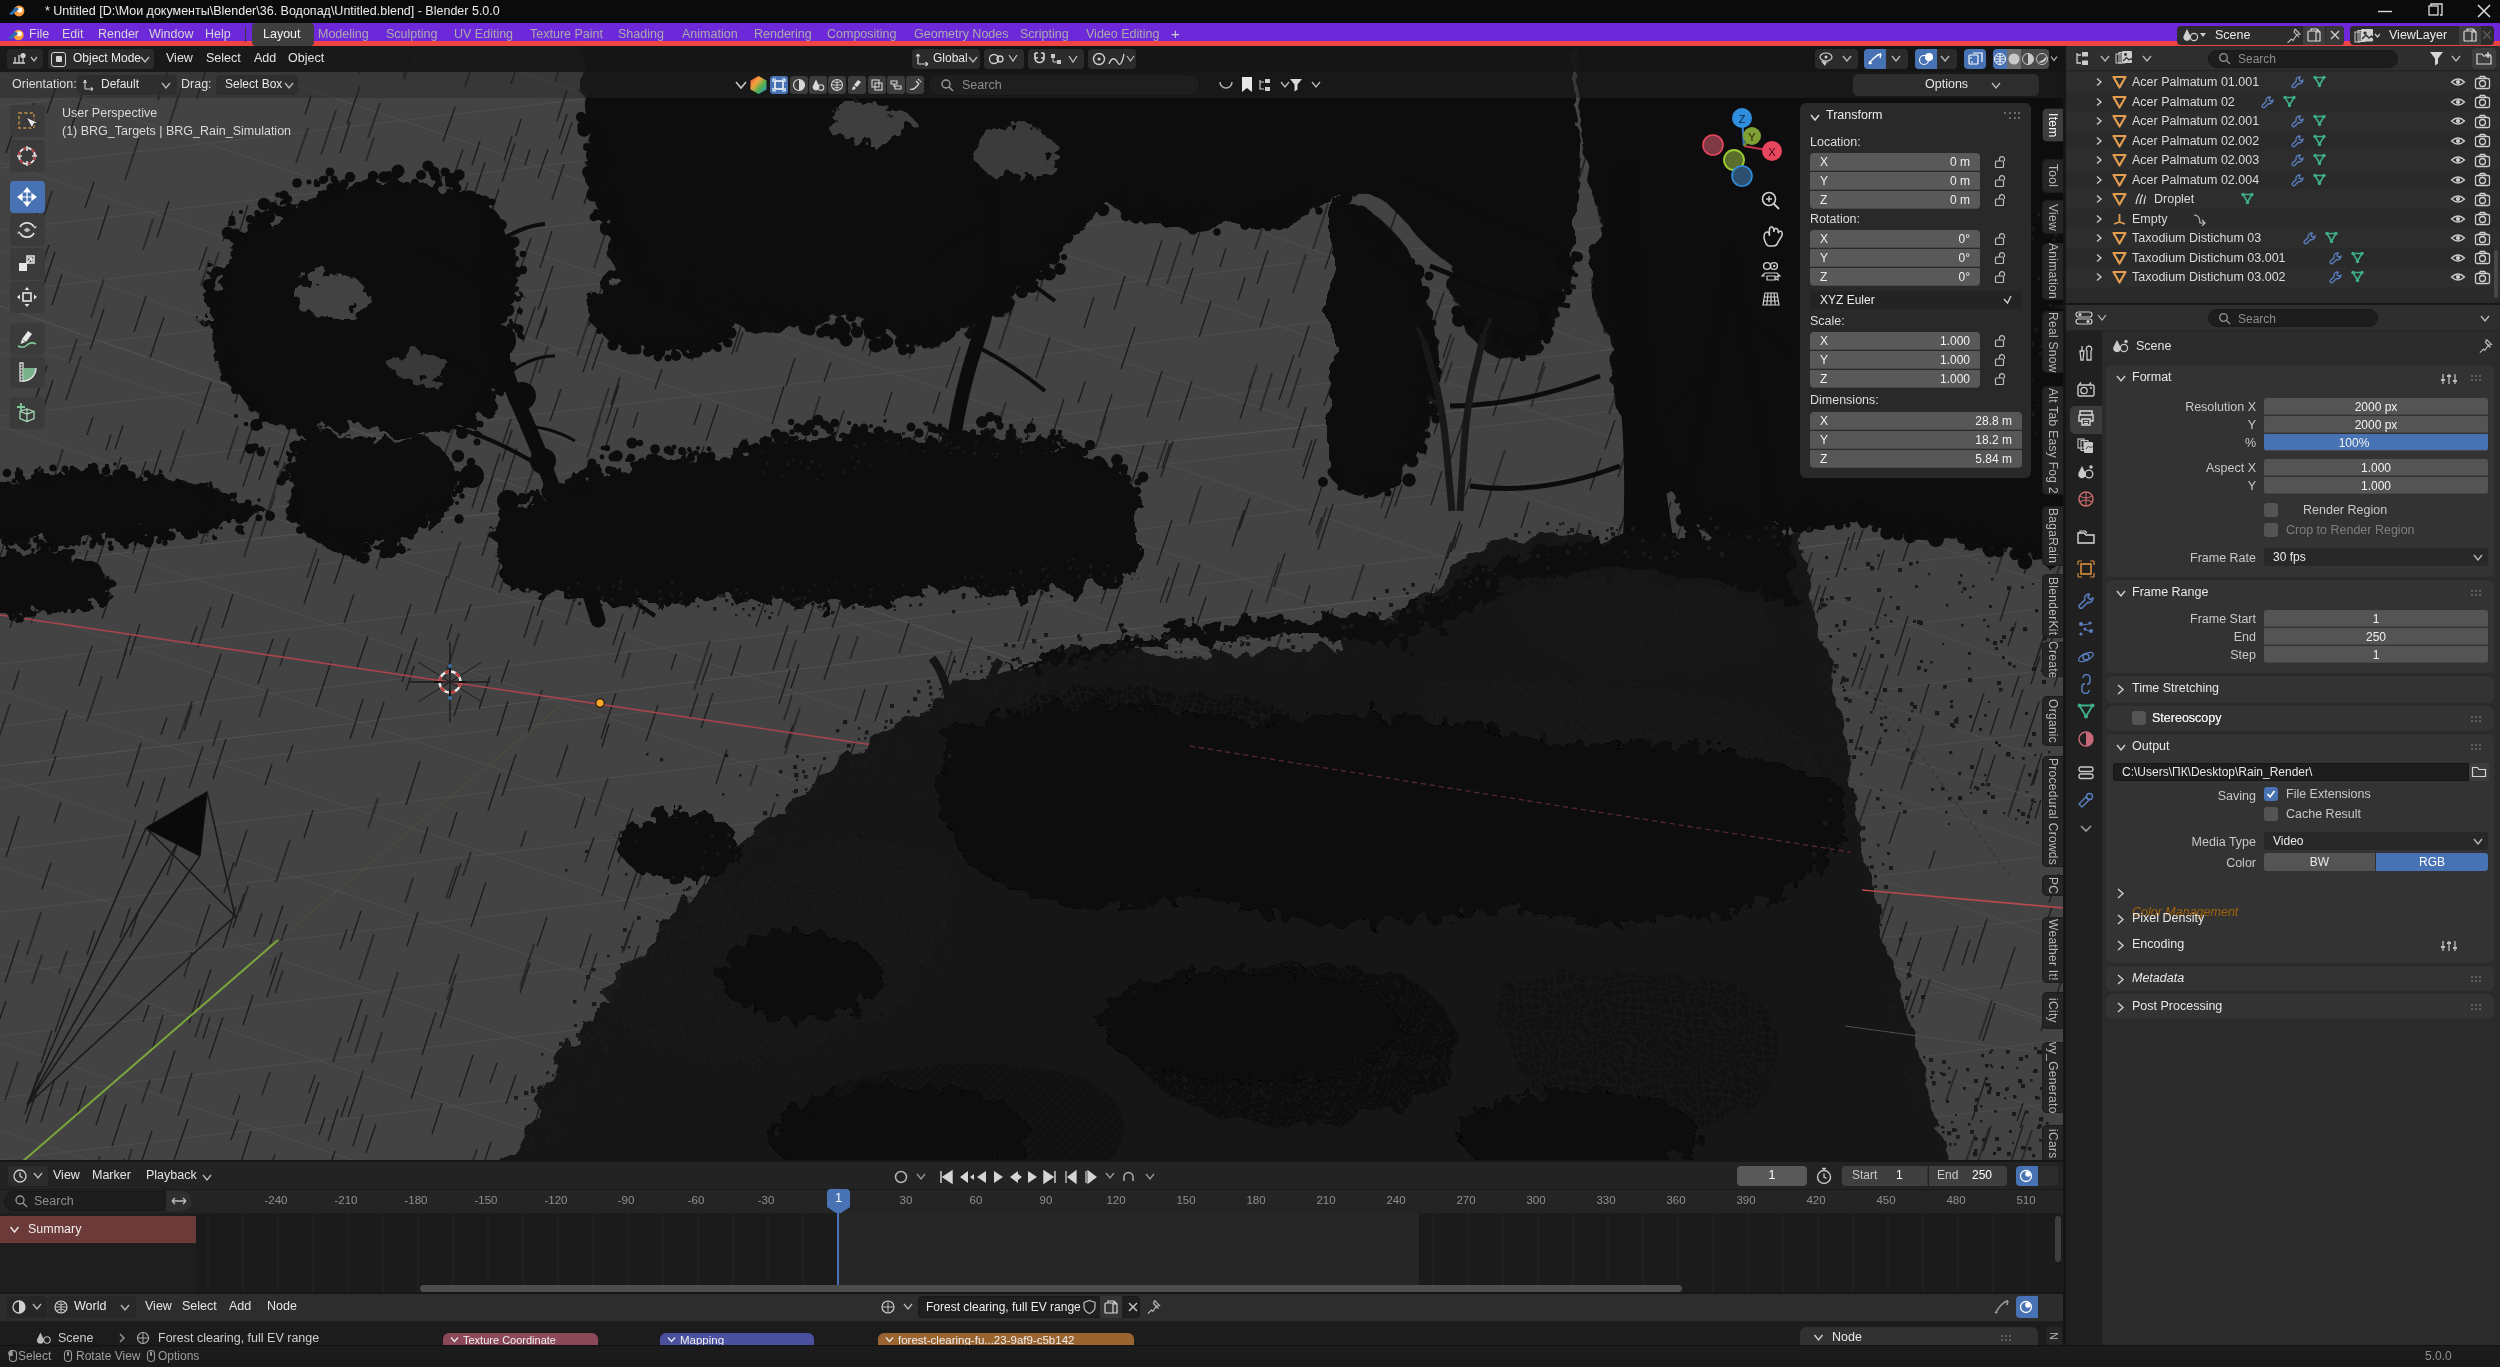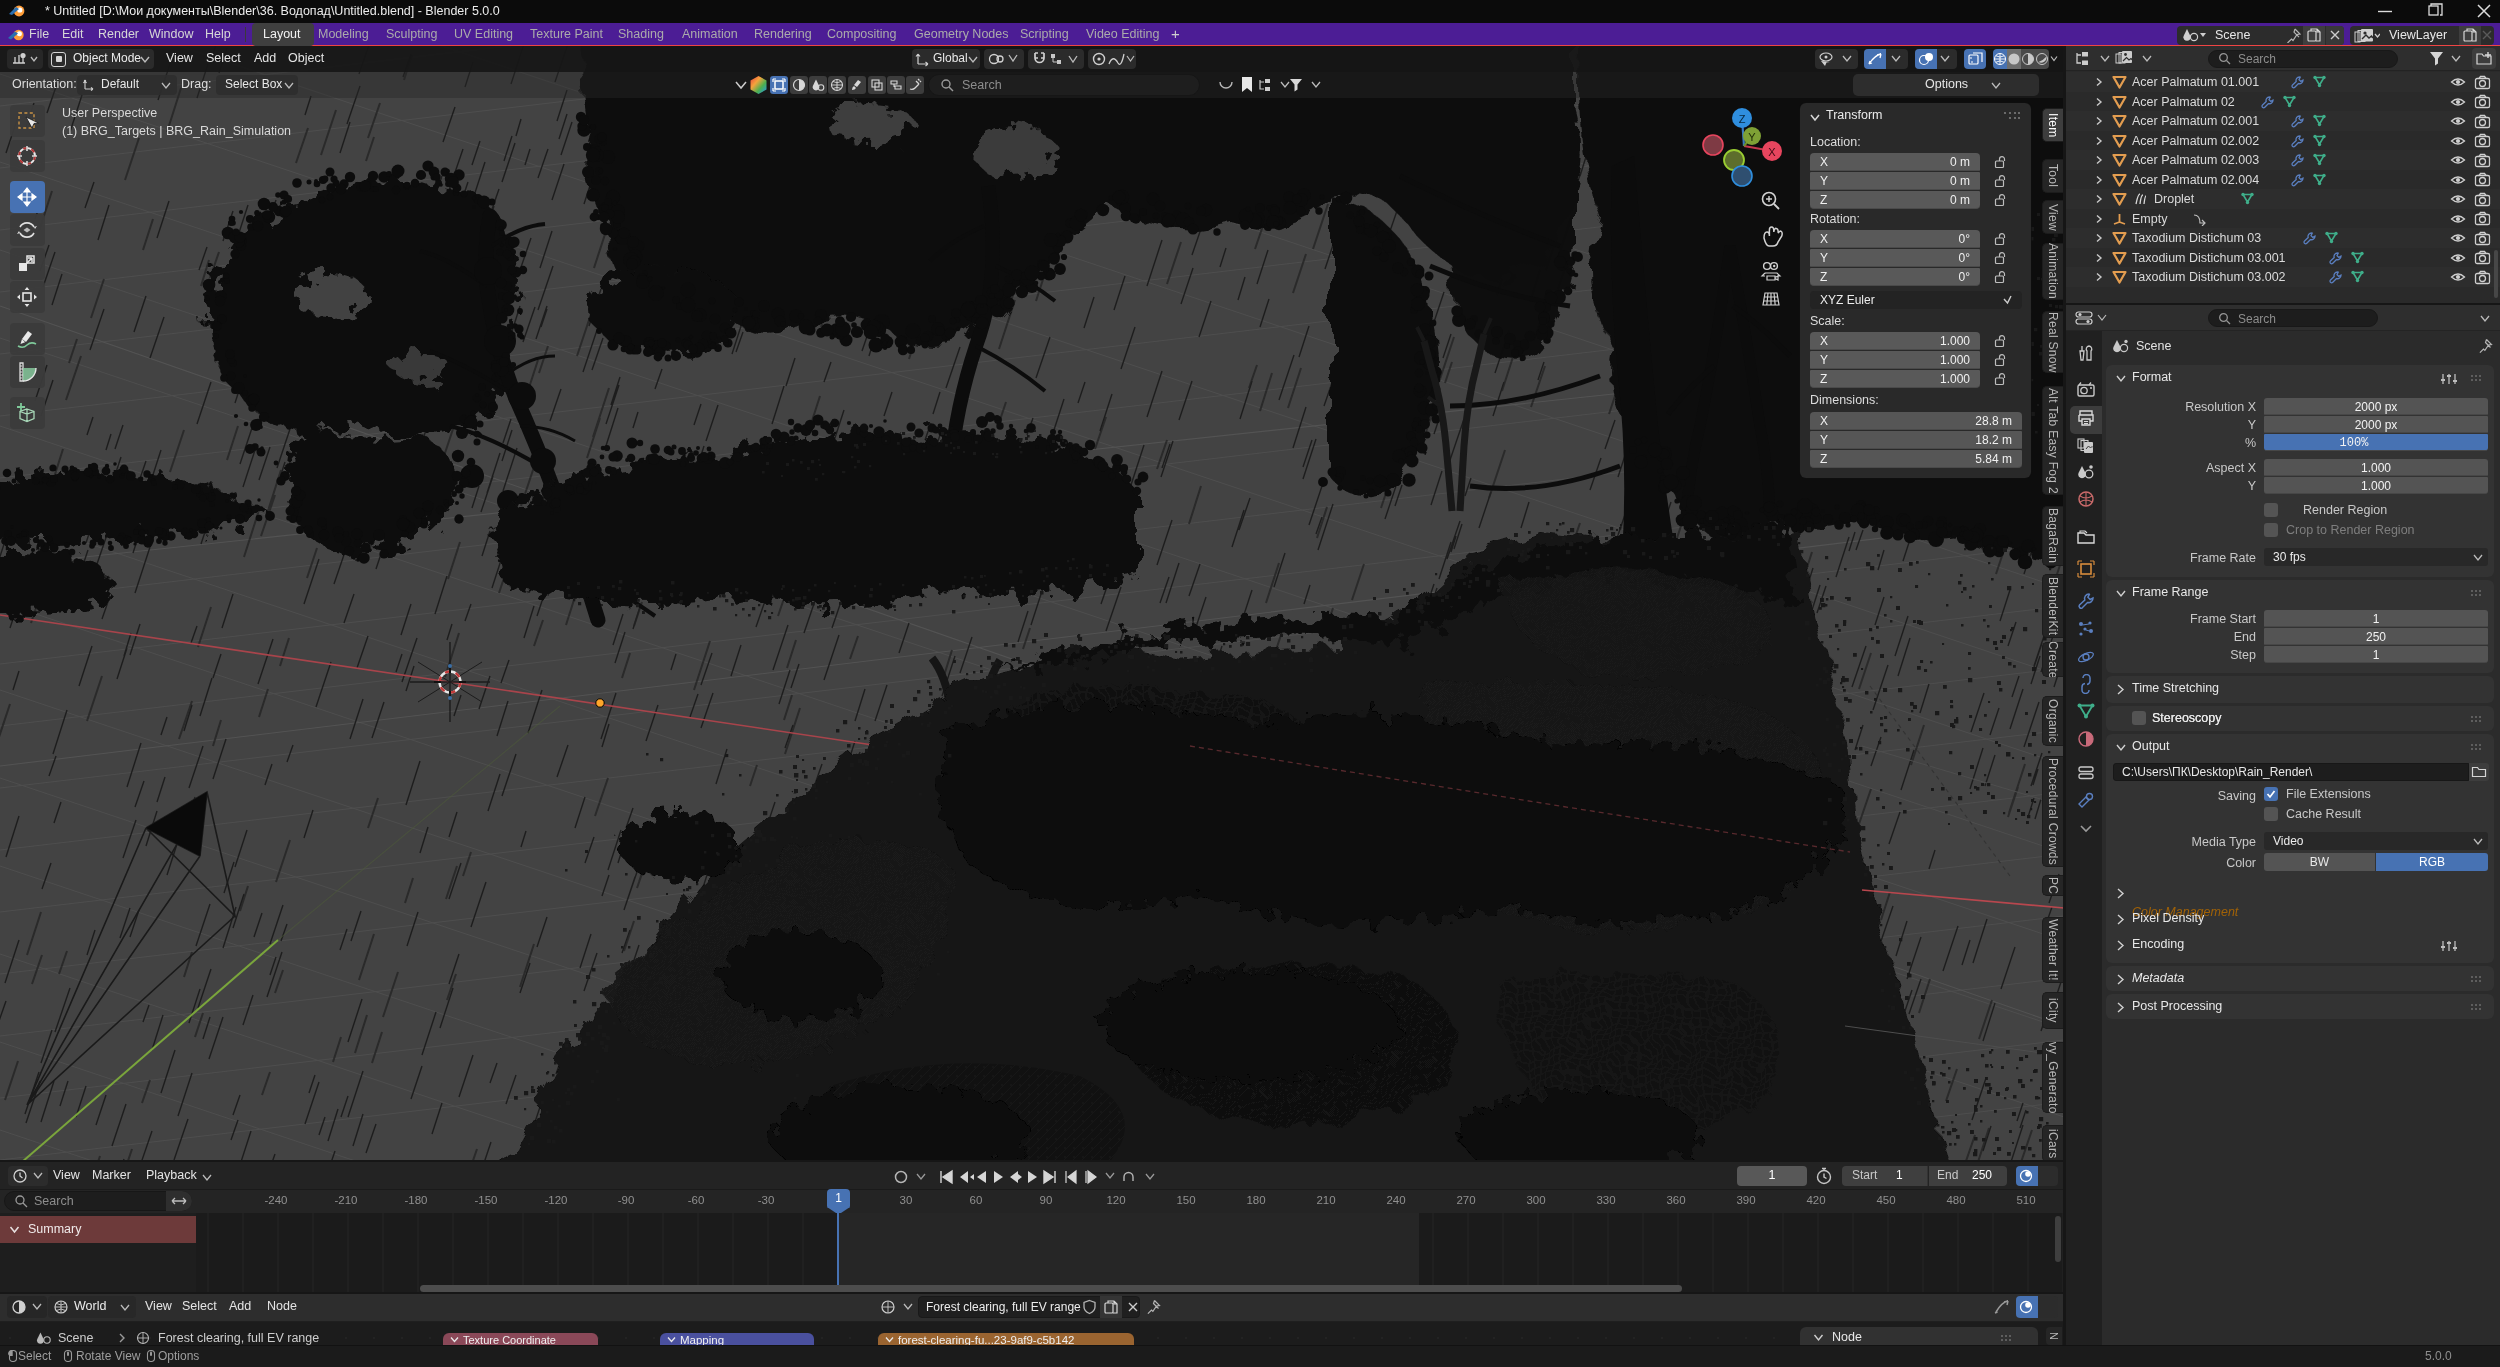--- a/index.html
+++ b/index.html
@@ -14,21 +14,21 @@
         <path d="M1 11 L8 4 L11 6 L4 12 Z" fill="#2a6fb0"></path>
       </svg>
       <div class="txt" style="left:45px;top:4px;font-size:12.5px;color:#ececec;">* Untitled [D:\Мои документы\Blender\36. Водопад\Untitled.blend] - Blender 5.0.0</div>
       <svg class="abs" style="left:2365px;top:0" width="135" height="23" viewBox="0 0 135 23">
         <line x1="13" y1="11.5" x2="27" y2="11.5" stroke="#dcdcdc" stroke-width="1.4"></line>
         <rect x="64" y="6" width="9" height="9" fill="none" stroke="#dcdcdc" stroke-width="1.3"></rect>
         <path d="M66 6 v-2 h11 v11 h-2" fill="none" stroke="#dcdcdc" stroke-width="1.3"></path>
         <path d="M113 5 l12 12 M125 5 l-12 12" stroke="#dcdcdc" stroke-width="1.5"></path>
       </svg>
     </div>
-    <div class="abs" style="left:0;top:23px;width:2500px;height:23px;background:#4c1d95;border-bottom:1px solid #ef4444;">
+    <div class="abs" style="left:0;top:23px;width:2500px;height:23px;background:#6d28d9;border-bottom:5px solid #ef4444;">
       <svg class="abs" style="left:6px;top:3.5px" width="20" height="16" viewBox="0 0 20 16">
         <circle cx="12.5" cy="8" r="5.2" fill="#ff9d38"></circle>
         <circle cx="13.4" cy="6.8" r="2.5" fill="#fff"></circle>
         <path d="M2 11 L9 4.4 L12 6.4 L5 12.4 Z" fill="#2a6fb0"></path>
       </svg>
       <div class="txt" style="left:29px;top:4px;font-size:12.5px;color:#d6d6d6;">File</div>
       <div class="txt" style="left:62px;top:4px;font-size:12.5px;color:#d6d6d6;">Edit</div>
       <div class="txt" style="left:98px;top:4px;font-size:12.5px;color:#d6d6d6;">Render</div>
       <div class="txt" style="left:149px;top:4px;font-size:12.5px;color:#d6d6d6;">Window</div>
       <div class="txt" style="left:205px;top:4px;font-size:12.5px;color:#d6d6d6;">Help</div>
@@ -2175,21 +2175,21 @@
       <path d="M1 8 h4 M7 4 h4 M13 9 h4" stroke="#bdbdbd" stroke-width="1.8"></path>
     </svg>
     <div class="txt" style="left:0px;top:400px;width:2256px;text-align:right;font-size:12.5px;color:#c8c8c8;">Resolution X</div>
     <div class="abs" style="left:2264px;top:398px;width:224px;height:17px;background:#545454;border-radius:3px 3px 1px 1px;border-bottom:1px solid #474747;"></div>
     <div class="txt" style="left:2264px;top:399.5px;width:224px;text-align:center;font-size:12px;color:#f2f2f2;">2000 px</div>
     <div class="txt" style="left:0px;top:418px;width:2256px;text-align:right;font-size:12.5px;color:#c8c8c8;">Y</div>
     <div class="abs" style="left:2264px;top:416px;width:224px;height:17px;background:#545454;border-radius:1px 1px 1px 1px;border-bottom:1px solid #474747;"></div>
     <div class="txt" style="left:2264px;top:417.5px;width:224px;text-align:center;font-size:12px;color:#f2f2f2;">2000 px</div>
     <div class="txt" style="left:0px;top:436px;width:2256px;text-align:right;font-size:12.5px;color:#c8c8c8;">%</div>
     <div class="abs" style="left:2264px;top:434px;width:224px;height:17px;background:#4772b3;border-radius:1px 1px 3px 3px;border-bottom:1px solid #474747;"></div>
-    <div class="txt" style="left:2264px;top:435.5px;width:180px;text-align:center;font-size:12px;color:#f2f2f2;font-family:Liberation Mono, monospace;">100%</div>
+    <div class="txt" style="left:2264px;top:435.5px;width:180px;text-align:center;font-size:12px;color:#f2f2f2;">100%</div>
     <div class="txt" style="left:0px;top:461px;width:2256px;text-align:right;font-size:12.5px;color:#c8c8c8;">Aspect X</div>
     <div class="abs" style="left:2264px;top:459px;width:224px;height:17px;background:#545454;border-radius:3px 3px 1px 1px;border-bottom:1px solid #474747;"></div>
     <div class="txt" style="left:2264px;top:460.5px;width:224px;text-align:center;font-size:12px;color:#f2f2f2;">1.000</div>
     <div class="txt" style="left:0px;top:479px;width:2256px;text-align:right;font-size:12.5px;color:#c8c8c8;">Y</div>
     <div class="abs" style="left:2264px;top:477px;width:224px;height:17px;background:#545454;border-radius:1px 1px 3px 3px;border-bottom:1px solid #474747;"></div>
     <div class="txt" style="left:2264px;top:478.5px;width:224px;text-align:center;font-size:12px;color:#f2f2f2;">1.000</div>
     <div class="abs" style="left:2264px;top:503px;width:14px;height:14px;background:#545454;border-radius:3px;"></div>
     <div class="txt" style="left:2286px;top:503px;font-size:12.5px;color:#c8c8c8;margin-left:17px;">Render Region</div>
     <div class="abs" style="left:2264px;top:523px;width:14px;height:14px;background:#545454;border-radius:3px;"></div>
     <div class="txt" style="left:2286px;top:523px;font-size:12.5px;color:#7e7e7e;">Crop to Render Region</div>

